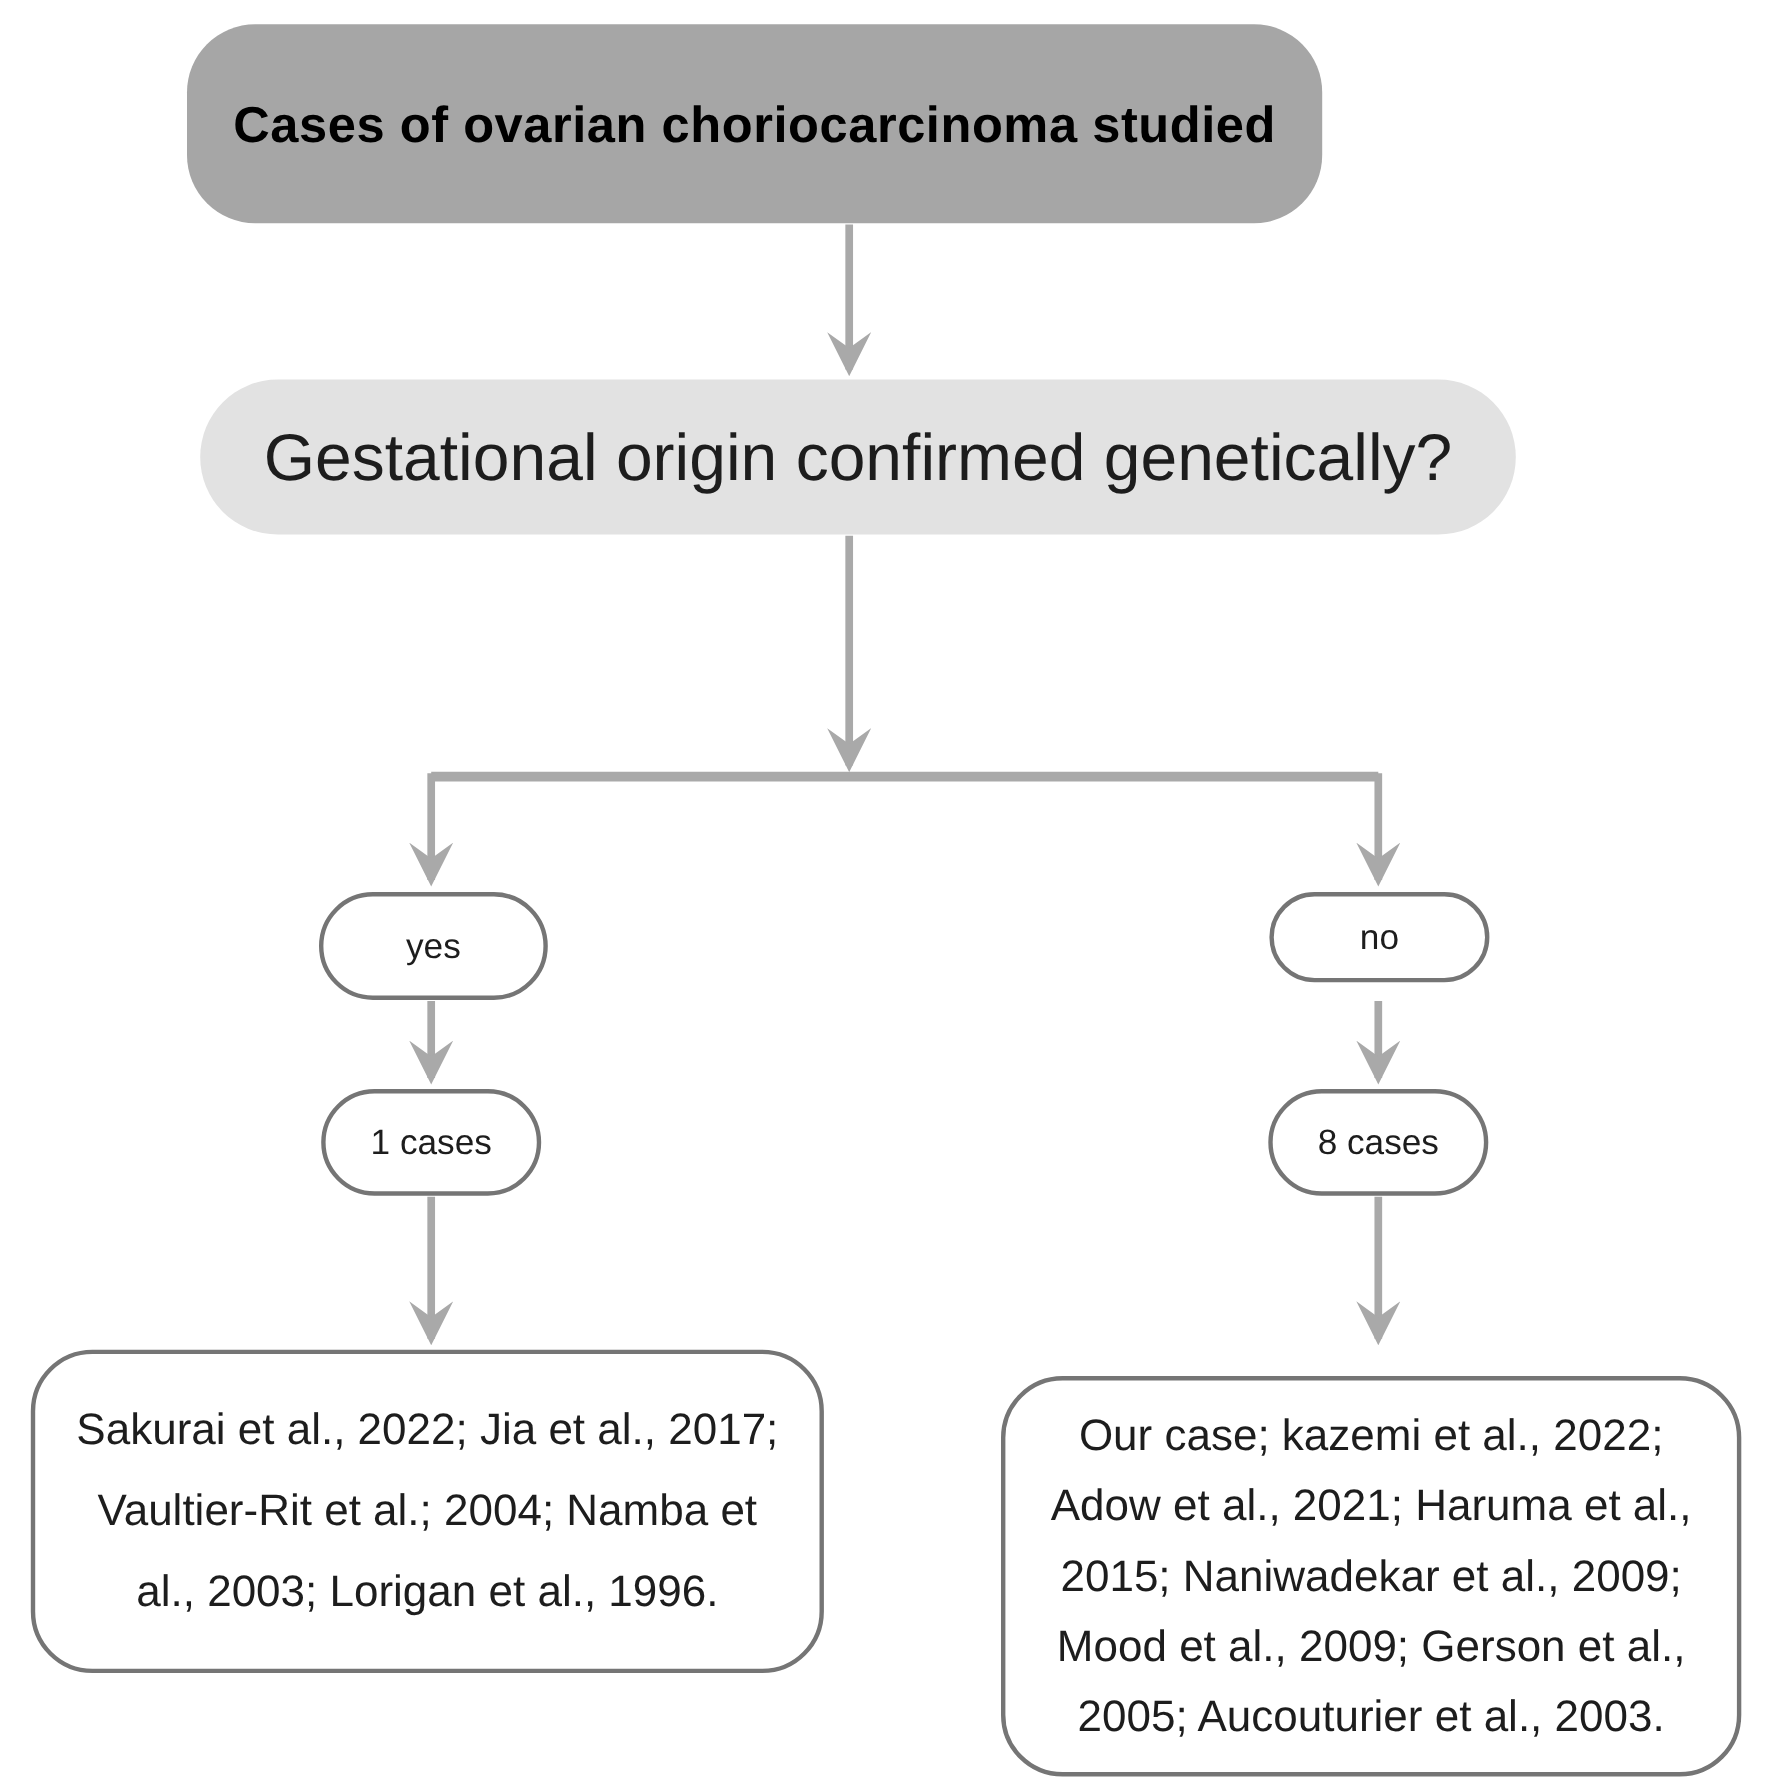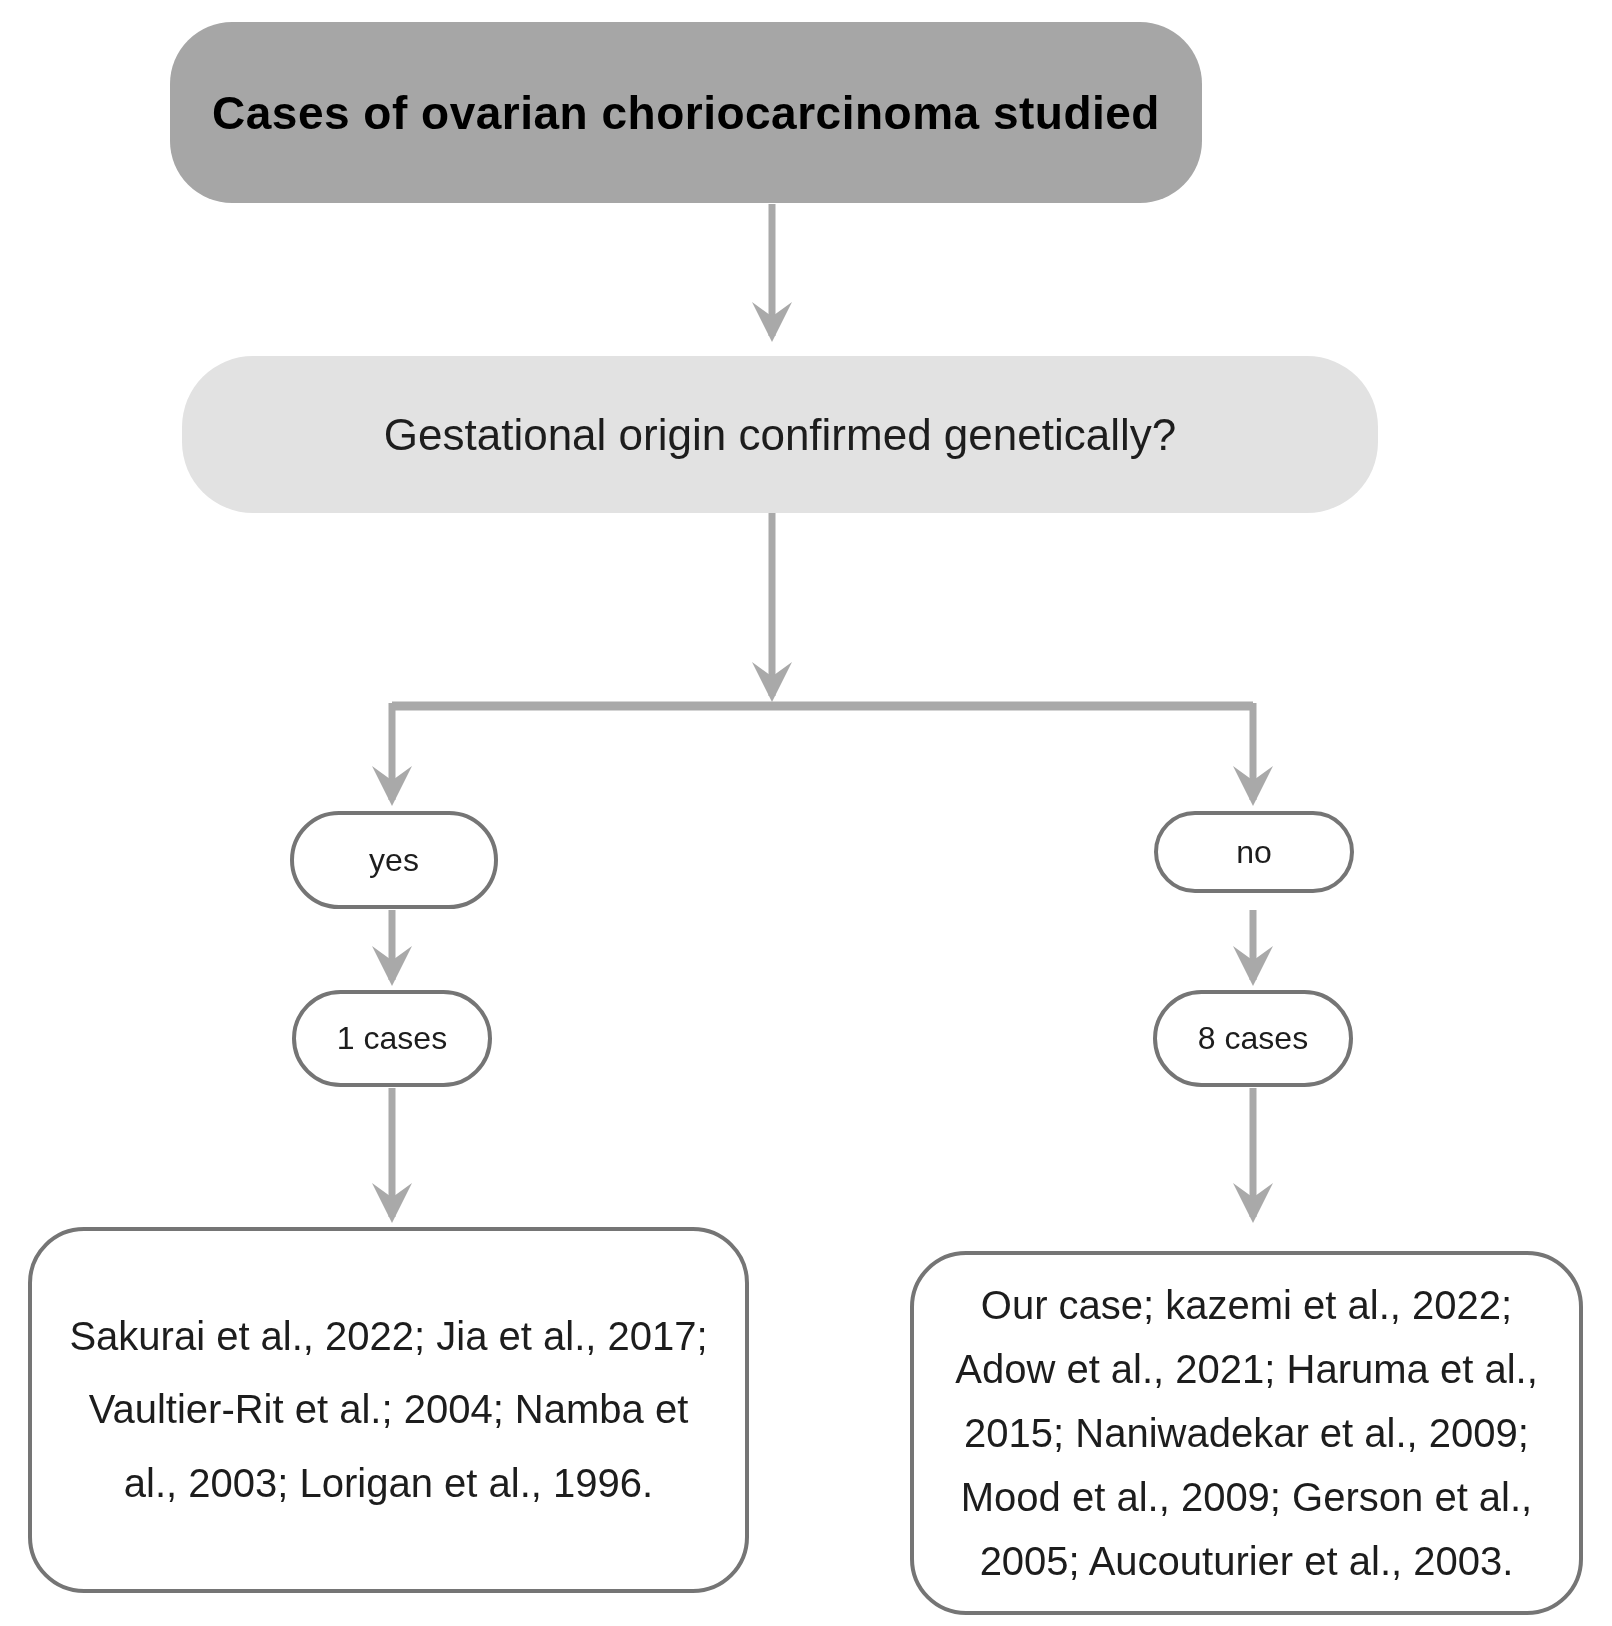--- a/index.html
+++ b/index.html
@@ -36,47 +36,46 @@
   .title-node {
     left: 170px; top: 22px; width: 1032px; height: 181px;
     background: var(--title-box-fill, #a6a6a6);
     border-radius: 62px;
     font-size: 46px;
     font-weight: 700;
     color: var(--title-text, #000000);
     letter-spacing: 0.5px;
   }
   .question-node {
-    left: 182px; top: 345px; width: 1196px; height: 157px;
+    left: 182px; top: 345px; width: 1196px; height: 141px;
     background: var(--question-box-fill, #e2e2e2);
     border-radius: 71px;
-    font-size: 44px;
+    font-size: 60px;
     color: var(--body-text, #1d1d1d);
-    margin-top: 11px;
   }
   .pill {
     background: var(--node-fill, #ffffff);
     border: 4px solid var(--node-border, #757575);
     border-radius: 50px;
     font-size: 32px;
   }
   .pill-yes   { left: 290px;  top: 811px; width: 208px; height: 98px; }
   .pill-no    { left: 1154px; top: 811px; width: 200px; height: 82px; }
   .pill-five  { left: 292px;  top: 990px; width: 200px; height: 97px; }
   .pill-eight { left: 1153px; top: 990px; width: 200px; height: 97px; }
 
   .ref-box {
     background: var(--node-fill, #ffffff);
     border: 4px solid var(--node-border, #757575);
     border-radius: 56px;
     font-size: 40px;
     padding: 0 24px;
   }
   .ref-box .ref-text { white-space: pre-line; }
-  .ref-left  { left: 28px;  top: 1227px; width: 721px; height: 366px; }
+  .ref-left  { left: 28px;  top: 1227px; width: 721px; height: 294px; }
   .ref-left .ref-text  { line-height: 1.83; }
   .ref-right { left: 910px; top: 1227px; width: 673px; height: 364px; margin-top: 24px; }
   .ref-right .ref-text { line-height: 1.6; }
 </style>
 </head>
 <body>
 
 <div class="canvas">
 
   <svg class="connectors" viewBox="0 0 1612 1626" xmlns="http://www.w3.org/2000/svg">

